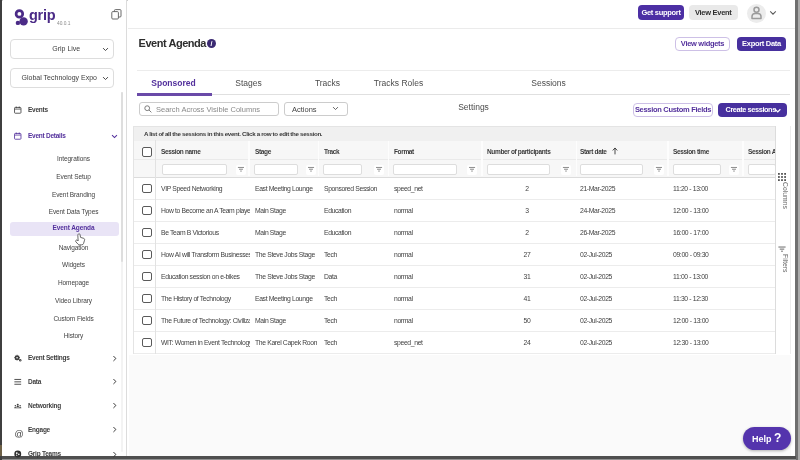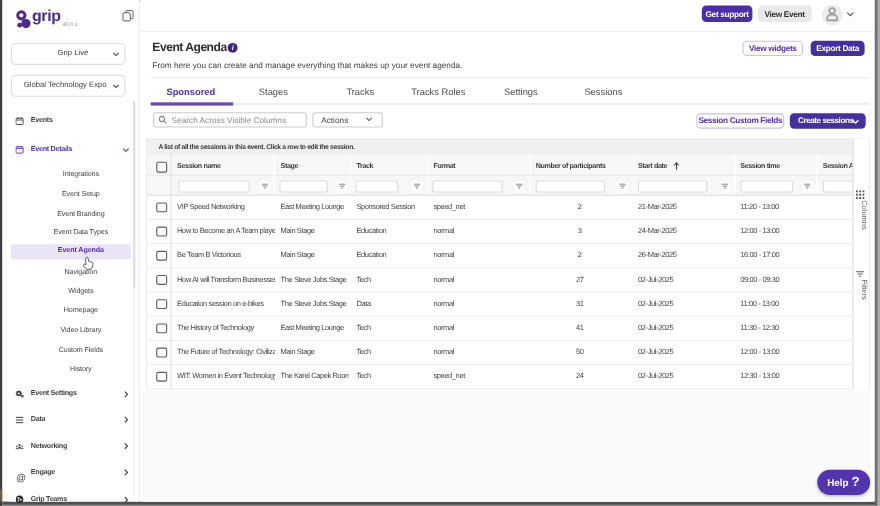--- a/index.html
+++ b/index.html
@@ -180,31 +180,30 @@
       <circle cx="6.5" cy="3.8" r="2.5" fill="none" stroke="#9b9b9b" stroke-width="1.5"></circle>
       <path d="M2 12.5 L2 10.5 C2 8.6 3.6 7.4 5.2 7.4 L7.8 7.4 C9.4 7.4 11 8.6 11 10.5 L11 12.5 Z" fill="none" stroke="#9b9b9b" stroke-width="1.5" stroke-linejoin="round"></path>
     </svg>
   <svg class="chev abs" style="left:768.5px; top:9px; width:8px; height:8px;" viewBox="0 0 10 10">
       <path d="M1.5 3 L5 6.5 L8.5 3" fill="none" stroke="#5a5a5a" stroke-width="1.3"></path>
     </svg>
 
   <div id="main" class="abs"></div>
   <div class="abs" style="left:138.5px; top:37px; font-size:11px; letter-spacing:-0.45px; font-weight:bold; color:#2d2d2d;">Event Agenda</div>
   <div class="abs" style="left:207px; top:39px; width:9px; height:9px; border-radius:50%; background:#3b2a72; color:#fff; font-size:6.5px; font-weight:bold; text-align:center; line-height:9px; font-style:italic;">i</div>
-  <div class="abs" style="left:138.5px; top:55px; font-size:7.5px; color:#3f3f3f;">From here you can create and manage everything that makes up your event agenda.</div>
   <div class="btn" style="left:675px; top:37px; width:55px; height:14px; background:#fff; border:1px solid #cdc0e6; color:#53309c; font-size:7.5px; letter-spacing:-0.3px; line-height:12.5px;">View widgets</div>
   <div class="btn" style="left:737px; top:37px; width:49px; height:14px; background:#47309e; color:#fff; font-size:7.5px; letter-spacing:-0.3px; line-height:14px;">Export Data</div>
 
   <div class="abs" style="left:137px; top:70.2px; width:653px; height:1px; background:#ececec;"></div>
   <div class="abs" style="left:137px; top:94px; width:653px; height:1px; background:#e0e0e0;"></div>
   <div class="tab" style="left:136px; color:#53309c; font-weight:bold;">Sponsored</div>
   <div class="tab" style="left:211px;">Stages</div>
   <div class="tab" style="left:290px;">Tracks</div>
   <div class="tab" style="left:361px;">Tracks Roles</div>
-  <div class="tab" style="left:436px;">Settings</div>
+  <div class="tab" style="left:436px;margin-top:24px;">Settings</div>
   <div class="tab" style="left:511px;">Sessions</div>
   <div class="abs" style="left:136.7px; top:93px; width:75.3px; height:2.7px; background:#6a4aa8;"></div>
 
   <div class="abs" style="left:139px; top:102px; width:140px; height:13.5px; border:1px solid #ccc; border-radius:3px; background:#fff;"></div>
   <svg class="abs" style="left:144px; top:105px;" width="8" height="8" viewBox="0 0 10 10">
       <circle cx="4" cy="4" r="3" fill="none" stroke="#777" stroke-width="1.2"></circle>
       <line x1="6.3" y1="6.3" x2="9.2" y2="9.2" stroke="#777" stroke-width="1.2"></line>
     </svg>
   <div class="abs" style="left:156px; top:105px; font-size:7.5px; color:#8a8a8a;">Search Across Visible Columns</div>
   <div class="abs" style="left:284px; top:102px; width:64px; height:13.5px; border:1px solid #ccc; border-radius:3px; background:#fff;"></div>

